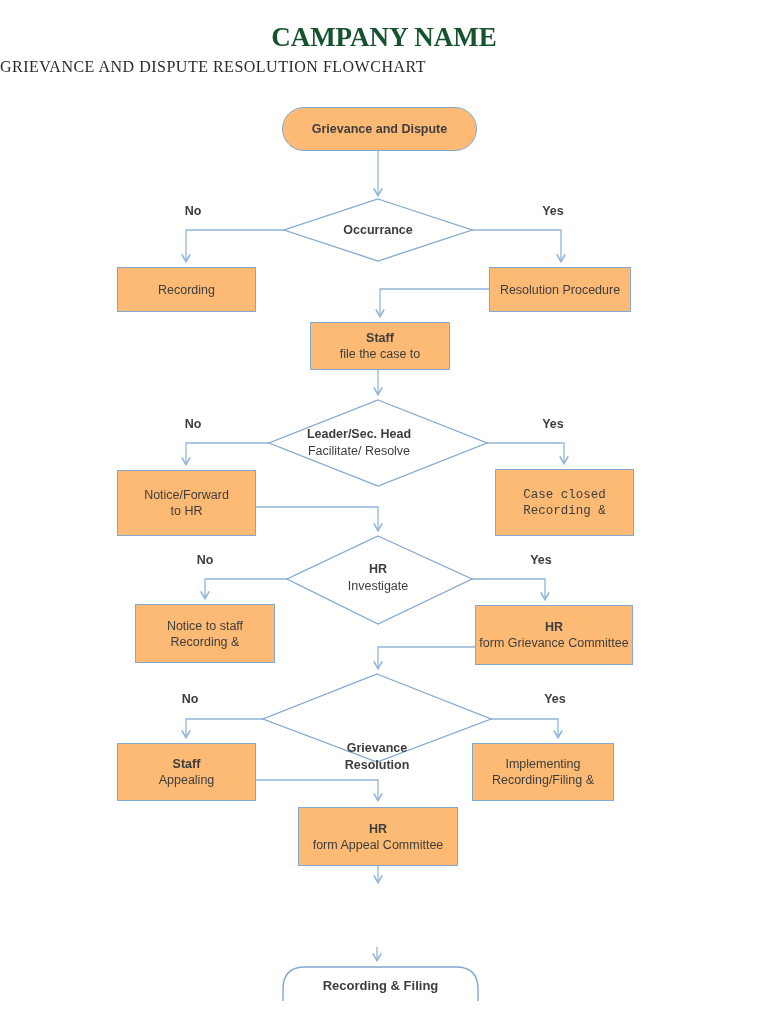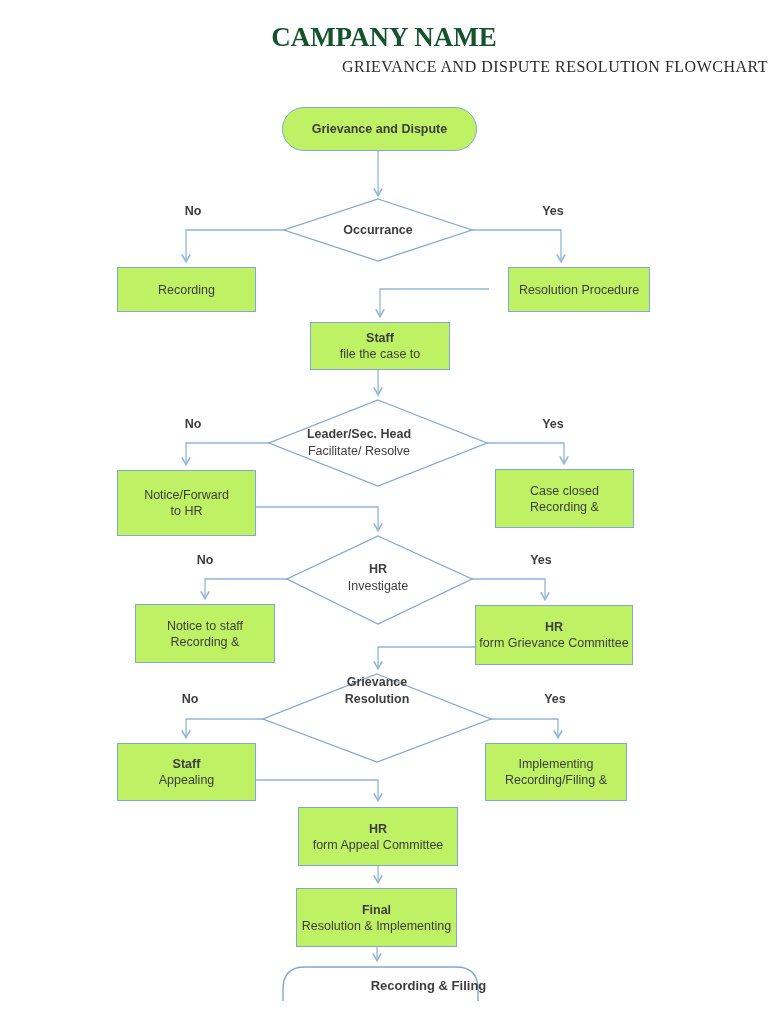--- a/index.html
+++ b/index.html
@@ -1,27 +1,27 @@
 <!DOCTYPE html>
 <html style="--shape-border: #82a7d0; --line: #92b5da; --text: #3d3d3d;"><head>
 <meta charset="utf-8">
 <style>
   html,body{margin:0;padding:0;background:#ffffff;}
   .page{position:relative;width:768px;height:1024px;background:#fff;overflow:hidden;
         font-family:"Liberation Sans",sans-serif;color:var(--text,#3d3d3d);}
   .title{position:absolute;left:0;right:0;top:22px;text-align:center;
          font-family:"Liberation Serif",serif;font-weight:bold;font-size:27px;color:#14532d;}
-  .subtitle{position:absolute;left:0;right:0;top:58px;text-align:right;
+  .subtitle{position:absolute;left:0;right:0;top:58px;text-align:left;
             font-family:"Liberation Serif",serif;font-size:16px;letter-spacing:.5px;color:#2a2a2a;}
   .wires{position:absolute;left:0;top:0;}
   .wires polyline, .wires line{fill:none;stroke:var(--line,#92b5da);stroke-width:1.3;}
   .wires polygon{fill:#fff;stroke:var(--shape-border,#82a7d0);stroke-width:1.3;}
   .wires .openpath{fill:#fff;stroke:var(--shape-border,#82a7d0);stroke-width:1.4;}
   #arrowhead path{stroke:var(--line,#92b5da);}
-  .box{position:absolute;box-sizing:border-box;background:#bef264;
+  .box{position:absolute;box-sizing:border-box;background:#fdba74;
        border:1.4px solid var(--shape-border,#82a7d0);
        display:flex;flex-direction:column;justify-content:center;align-items:center;
        text-align:center;font-size:12.5px;line-height:16px;}
   .stadium{border-radius:22px;}
   .endlabel{position:absolute;display:flex;justify-content:center;align-items:center;
             text-align:center;font-size:13px;}
   .dlabel{position:absolute;transform:translate(-50%,-50%);display:flex;flex-direction:column;
           align-items:center;text-align:center;font-size:12.5px;line-height:17px;white-space:nowrap;}
   .branch{position:absolute;transform:translate(-50%,-50%);font-weight:bold;font-size:12.5px;}
   .b{font-weight:bold;}
@@ -67,85 +67,81 @@
   </svg>
 
   <div class="box stadium" style="left:282px;top:107px;width:195px;height:44px;">
     <span class="b">Grievance and Dispute</span>
   </div>
 
   <div class="box" style="left:117px;top:267px;width:139px;height:45px;">
     <span>Recording</span>
   </div>
 
-  <div class="box" style="left:489px;top:267px;width:142px;height:45px;margin-left:19px;">
+  <div class="box" style="left:489px;top:267px;width:142px;height:45px;">
     <span>Resolution Procedure</span>
   </div>
 
   <div class="box" style="left:310px;top:322px;width:140px;height:48px;">
     <span class="b">Staff</span>
     <span>file the case to</span>
   </div>
 
   <div class="box" style="left:117px;top:470px;width:139px;height:66px;">
     <span>Notice/Forward</span>
     <span>to HR</span>
   </div>
 
-  <div class="box" style="left:495px;top:469px;width:139px;height:59px;">
+  <div class="box" style="left:495px;top:469px;width:139px;height:67px;font-family:Liberation Mono, monospace;">
     <span>Case closed</span>
     <span>Recording &amp;</span>
   </div>
 
   <div class="box" style="left:135px;top:604px;width:140px;height:59px;">
     <span>Notice to staff</span>
     <span>Recording &amp;</span>
   </div>
 
   <div class="box" style="left:475px;top:605px;width:158px;height:60px;">
     <span class="b">HR</span>
     <span>form Grievance Committee</span>
   </div>
 
   <div class="box" style="left:117px;top:743px;width:139px;height:58px;">
     <span class="b">Staff</span>
     <span>Appealing</span>
   </div>
 
-  <div class="box" style="left:485px;top:743px;width:142px;height:58px;">
+  <div class="box" style="left:472px;top:743px;width:142px;height:58px;">
     <span>Implementing</span>
     <span>Recording/Filing &amp;</span>
   </div>
 
   <div class="box" style="left:298px;top:807px;width:160px;height:59px;">
     <span class="b">HR</span>
     <span>form Appeal Committee</span>
   </div>
 
-  <div class="box" style="left:296px;top:888px;width:161px;height:59px;">
-    <span class="b">Final</span>
-    <span>Resolution &amp; Implementing</span>
-  </div>
 
-  <div class="endlabel" style="left:283px;top:967px;width:195px;height:36px;padding-left:48px;">
+  <div class="endlabel" style="left:283px;top:967px;width:195px;height:36px;">
     <span class="b">Recording &amp; Filing</span>
   </div>
 
   <div class="dlabel" style="left:378px;top:230px;">
     <span class="b">Occurrance</span>
   </div>
   <div class="dlabel" style="left:359px;top:443px;">
     <span class="b">Leader/Sec. Head</span>
     <span>Facilitate/ Resolve</span>
   </div>
   <div class="dlabel" style="left:378px;top:578px;">
     <span class="b">HR</span>
     <span>Investigate</span>
   </div>
-  <div class="dlabel" style="left:377px;top:691px;">
+  <div class="dlabel" style="left:377px;top:757px;">
     <span class="b">Grievance</span>
     <span class="b">Resolution</span>
   </div>
 
   <div class="branch" style="left:193px;top:211px;">No</div>
   <div class="branch" style="left:553px;top:211px;">Yes</div>
   <div class="branch" style="left:193px;top:424px;">No</div>
   <div class="branch" style="left:553px;top:424px;">Yes</div>
   <div class="branch" style="left:205px;top:560px;">No</div>
   <div class="branch" style="left:541px;top:560px;">Yes</div>

